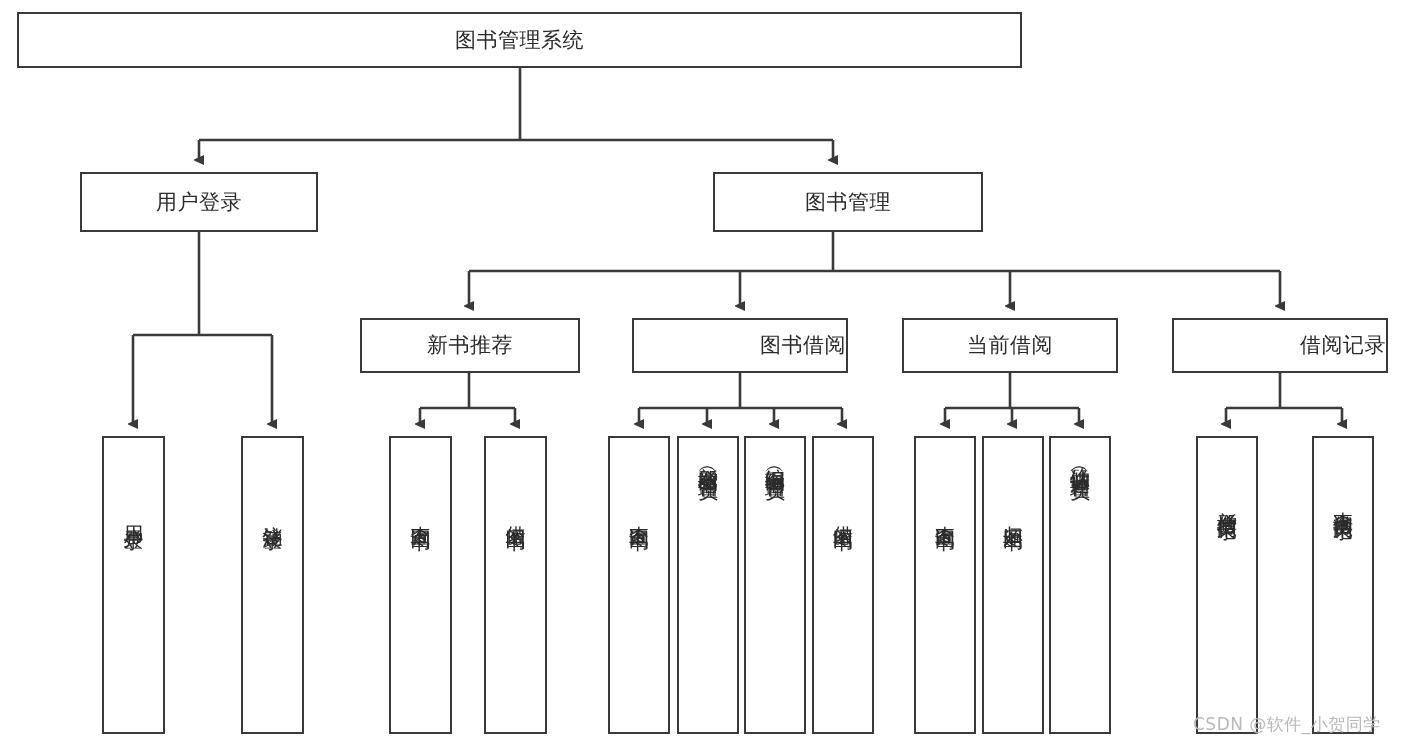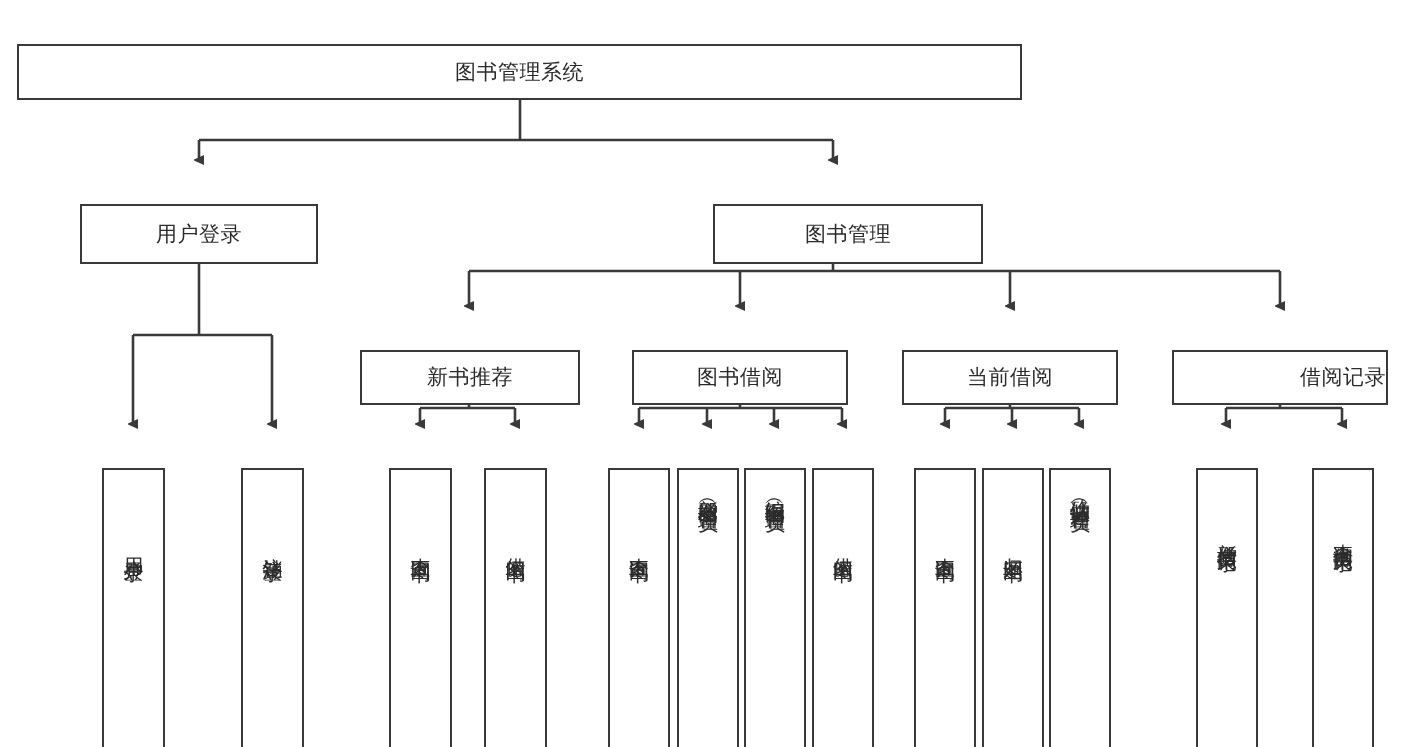--- a/index.html
+++ b/index.html
@@ -19,21 +19,20 @@
   }
   .node {
     position: absolute;
     box-sizing: border-box;
     border: 2px solid #3a3a3a;
     background: #ffffff;
     display: flex;
     align-items: center;
     justify-content: center;
     color: #2b2b2b;
-    margin-top: 32px;
   }
   .node-label {
     font-size: 21px;
     line-height: 1.15;
     letter-spacing: 0.5px;
     white-space: nowrap;
     color: #2b2b2b;
   }
   .node.leaf {
     align-items: flex-start;
@@ -137,21 +136,21 @@
   <div class="node" style="left:80px; top:172px; width:238px; height:60px;">
     <span class="node-label">用户登录</span>
   </div>
   <div class="node" style="left:713px; top:172px; width:270px; height:60px;">
     <span class="node-label">图书管理</span>
   </div>
 
   <div class="node" style="left:360px; top:318px; width:220px; height:55px;">
     <span class="node-label">新书推荐</span>
   </div>
-  <div class="node" style="left:632px; top:318px; width:216px; height:55px;">
+  <div class="node" style="left:632px; top:318px; width:216px; height:55px;justify-content:flex-end;">
     <span class="node-label">图书借阅</span>
   </div>
   <div class="node" style="left:902px; top:318px; width:216px; height:55px;">
     <span class="node-label">当前借阅</span>
   </div>
   <div class="node" style="left:1172px; top:318px; width:216px; height:55px;justify-content:flex-end;">
     <span class="node-label">借阅记录</span>
   </div>
 
   <div class="node leaf mid-pad" style="left:102px; top:436px; width:63px; height:298px;">
@@ -191,14 +190,15 @@
     <span class="node-label">确认归还（管理员）</span>
   </div>
 
   <div class="node leaf tall-pad" style="left:1196px; top:436px; width:62px; height:298px;">
     <span class="node-label">新增借阅记录</span>
   </div>
   <div class="node leaf tall-pad" style="left:1312px; top:436px; width:62px; height:298px;">
     <span class="node-label">查询借阅记录</span>
   </div>
 
+  <div class="watermark">CSDN @软件_小贺同学</div>
 
 </div>
 
 </body></html>

